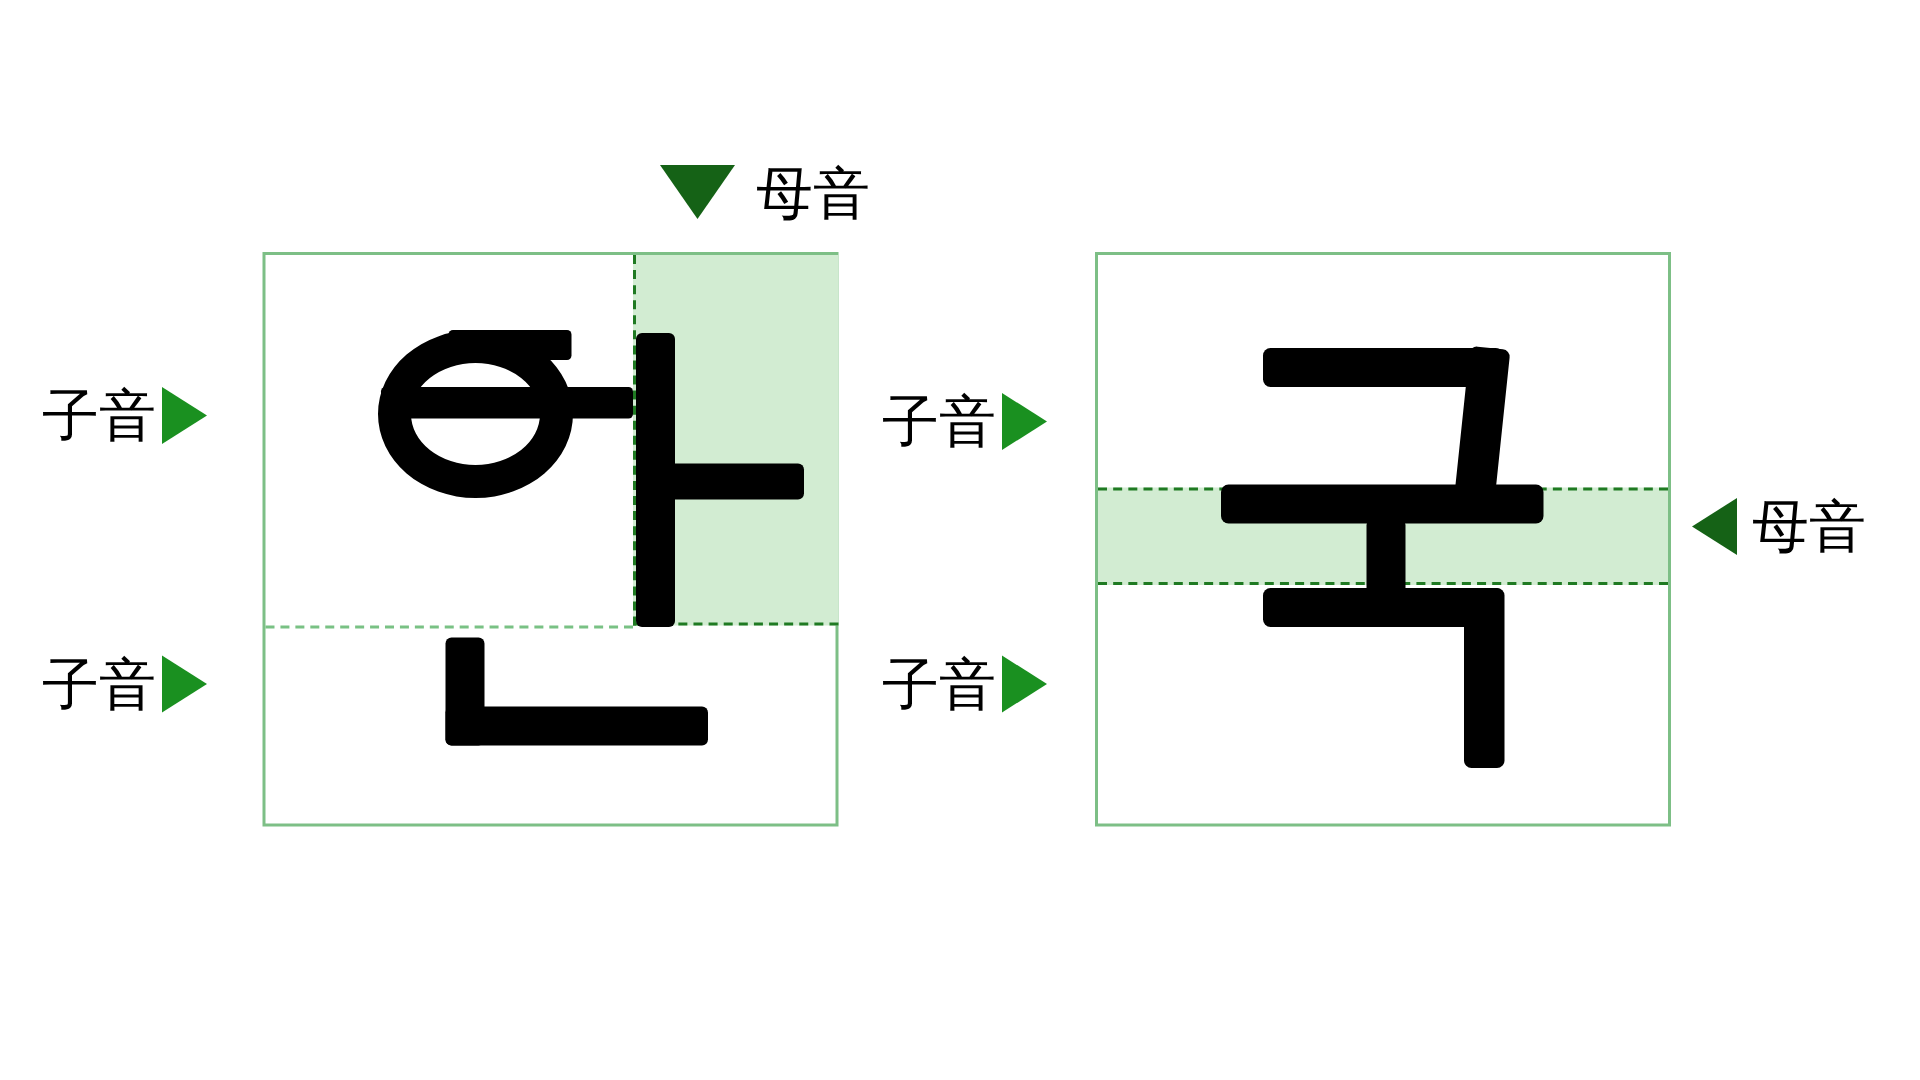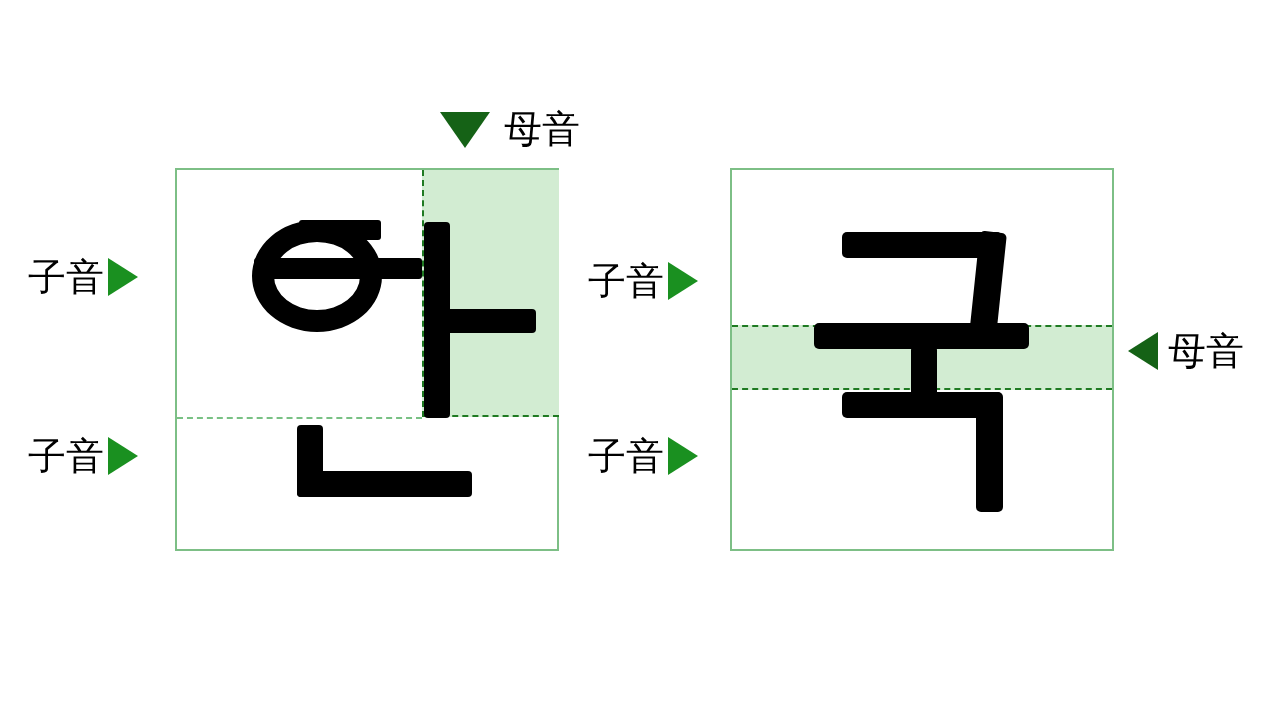--- a/index.html
+++ b/index.html
@@ -105,21 +105,21 @@
 
   
   #jamo-g2 { left: 110px; top: 222px; width: 165px; height: 120px; }
   #jamo-g2 .s-horz { left: 0px;   top: 0px;  width: 160px; height: 26px; border-radius: 5px; }
   #jamo-g2 .s-leg  { left: 134px; top: 0px;  width: 27px;  height: 120px; border-radius: 5px; }
 
   
   .label-group {
     position: absolute;
     display: flex;
-    align-items: flex-end;
+    align-items: flex-start;
     white-space: nowrap;
   }
   .label-text {
     font-size: 38px;
     color: #000000;
     font-family: "DejaVu Sans", "Liberation Sans", sans-serif;
     line-height: 1;
   }
   .tri {
     width: 0; height: 0;

